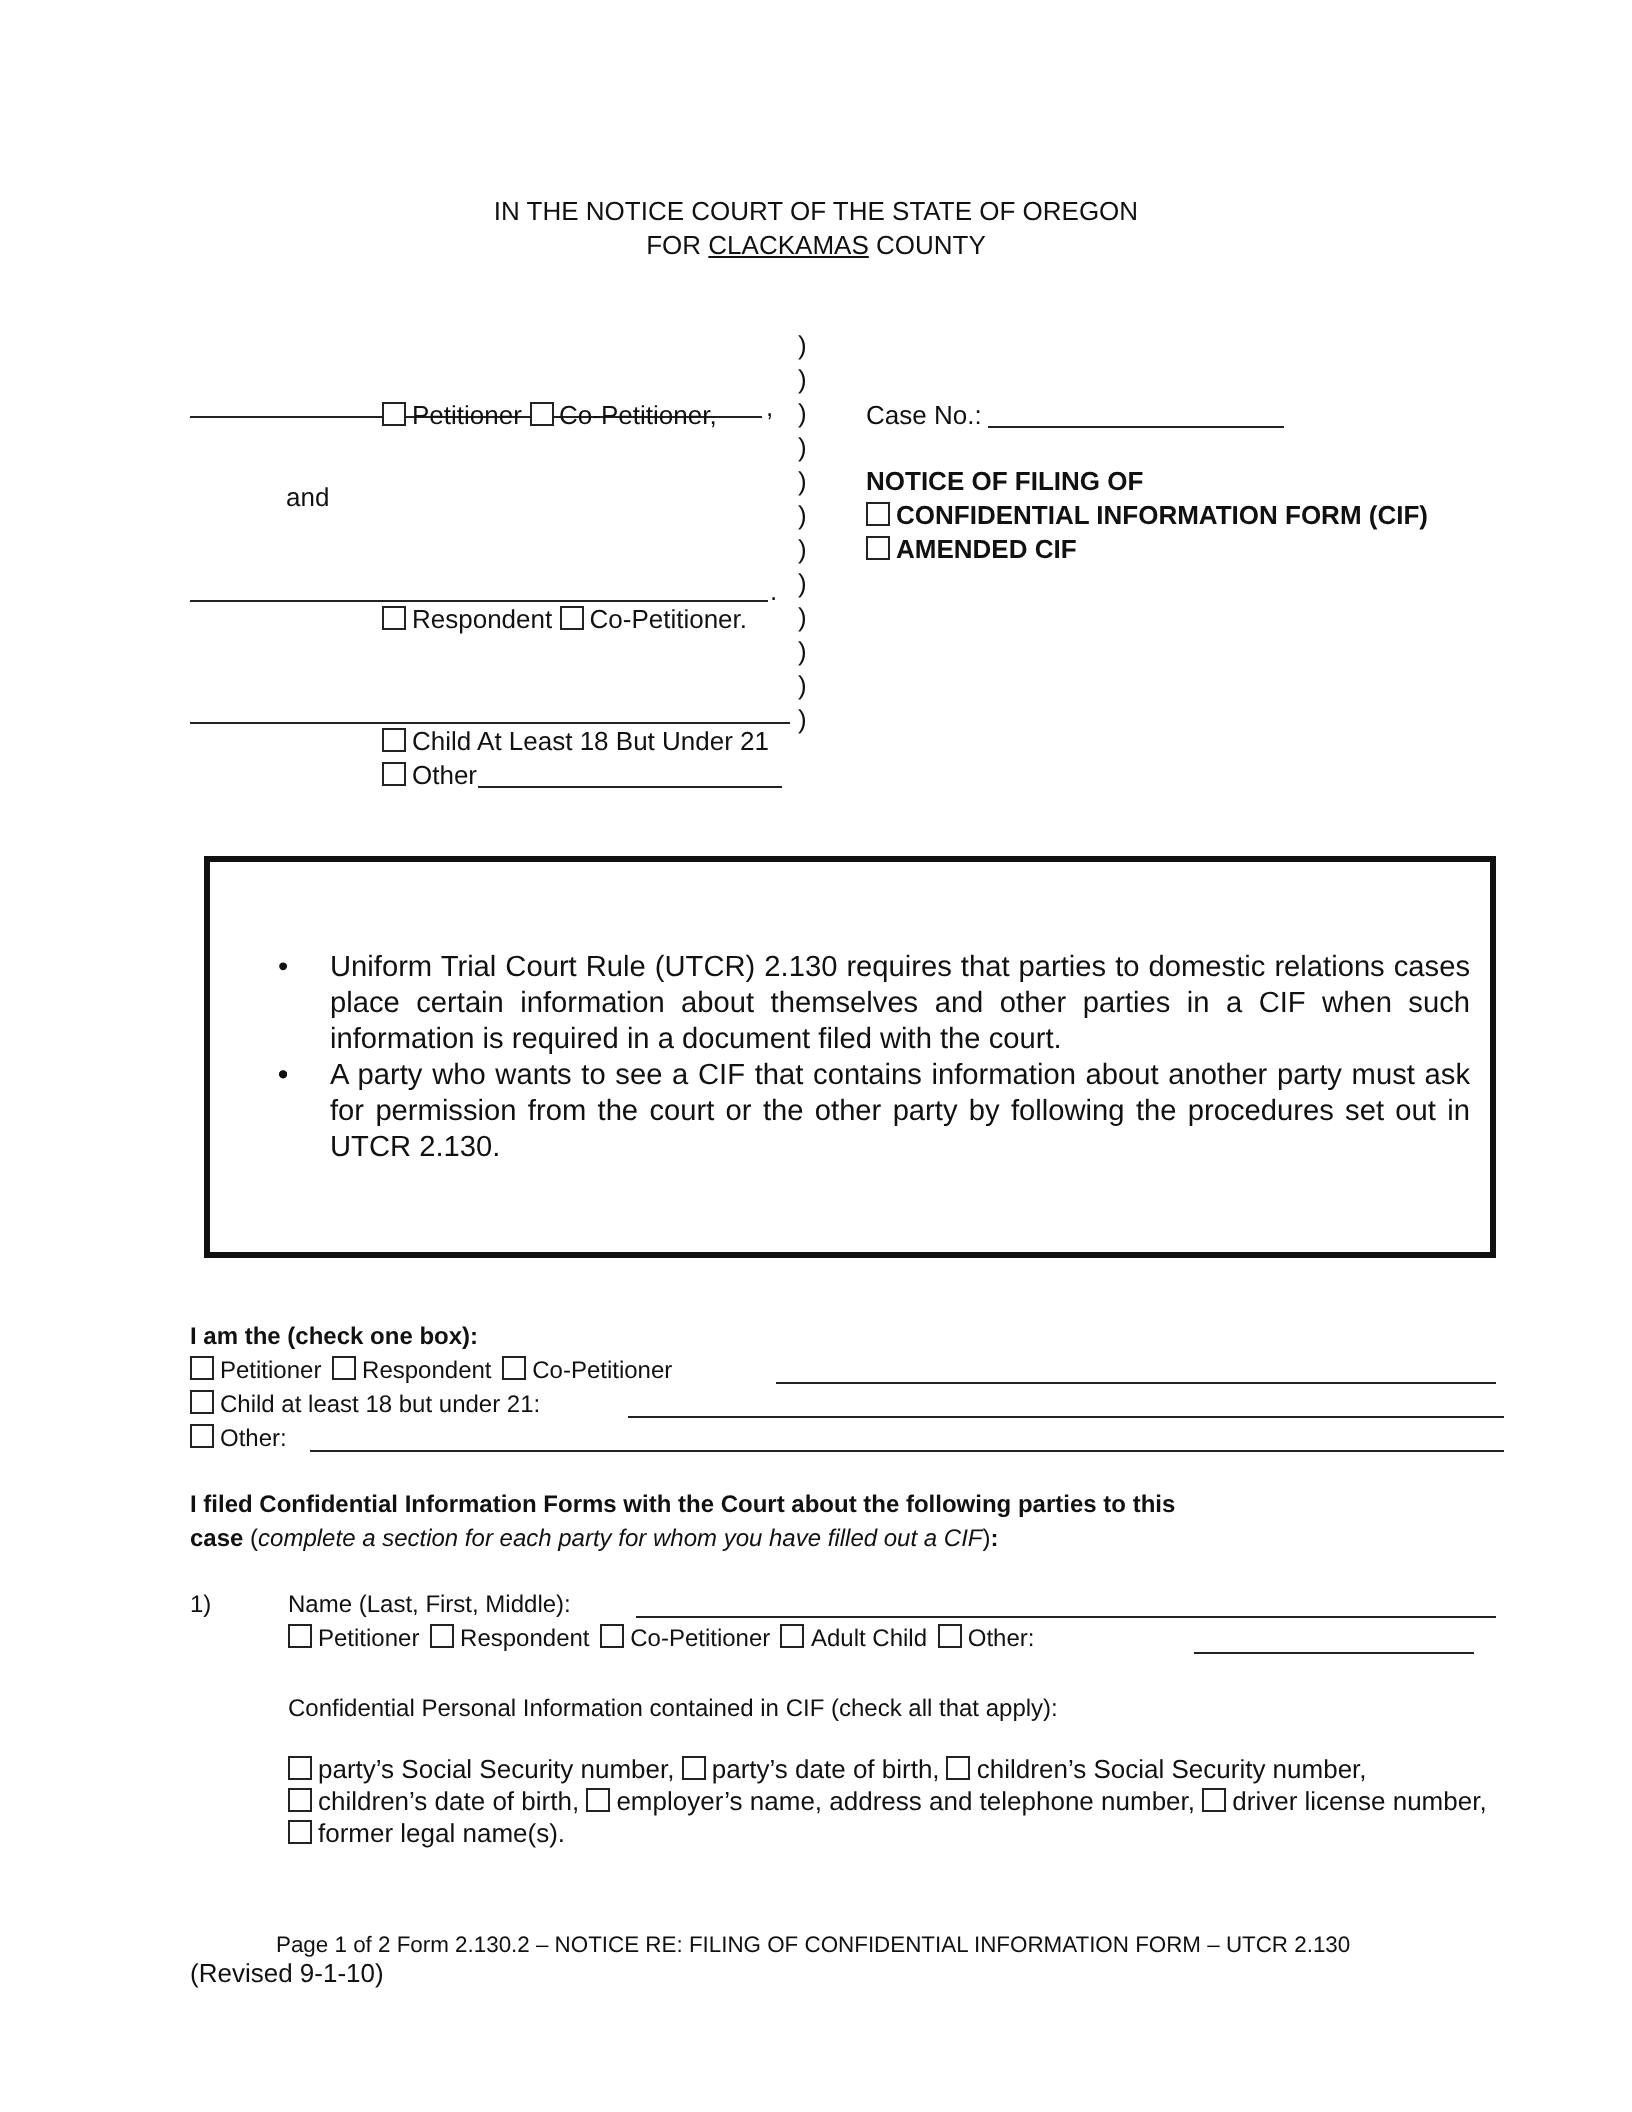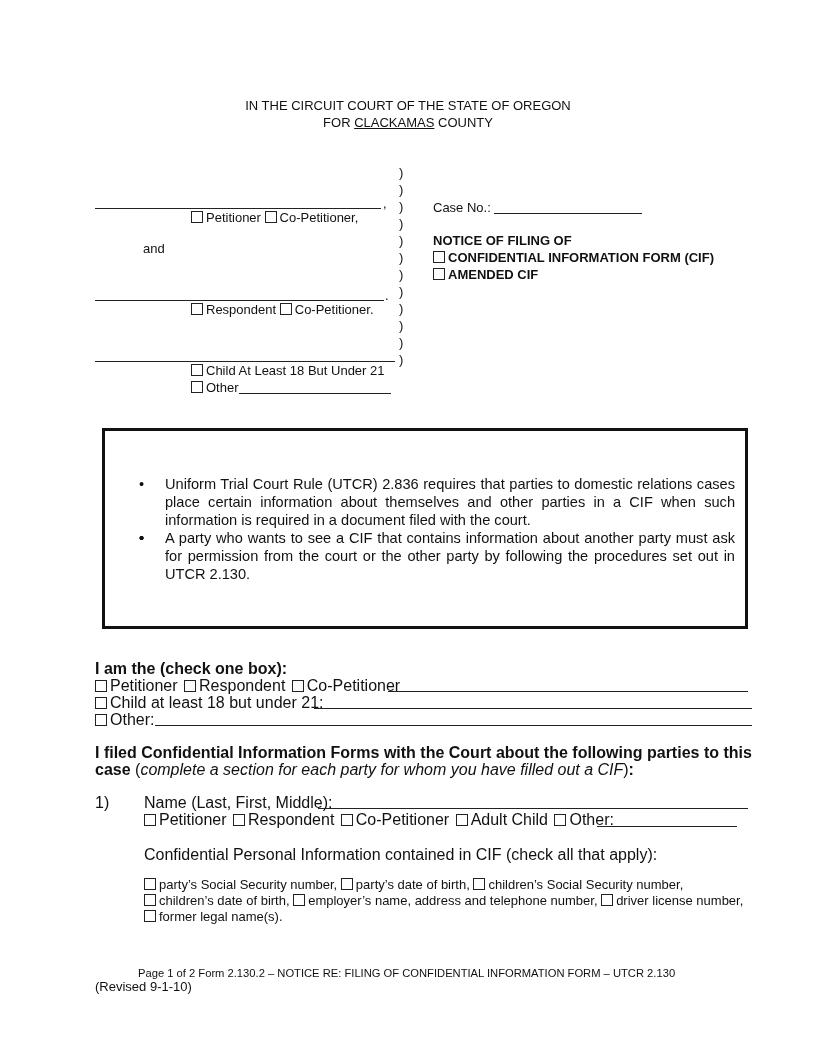--- a/index.html
+++ b/index.html
@@ -1,20 +1,20 @@
 <!DOCTYPE html>
 <html><head>
 <meta charset="utf-8">
 <style>
   html, body { margin: 0; padding: 0; background: #ffffff; }
   body { width: 816px; height: 1056px; position: relative; overflow: hidden;
          font-family: "Liberation Sans", sans-serif; color: #111; }
   .abs { position: absolute; white-space: nowrap; }
   .t13 { font-size: 13px; line-height: 16px; }
-  .t14 { font-size: 16px; line-height: 17px; }
+  .t14 { font-size: 12px; line-height: 17px; }
   .bold { font-weight: bold; }
   .ital { font-style: italic; }
   .u { text-decoration: underline; }
   .hline { position: absolute; height: 0; border-top: 1px solid #222; }
   .cb { display: inline-block; width: 10px; height: 10px; border: 1px solid #222;
         vertical-align: -1px; margin-right: 3px; background: #fff; }
   .paren { position: absolute; left: 399px; font-size: 13px; line-height: 17px; }
   .notice-box { position: absolute; left: 102px; top: 428px; width: 640px; height: 195px;
                 border: 3px solid #111; }
   .notice-title { position: absolute; left: 0; right: 0; top: 6px; text-align: center;
@@ -22,26 +22,26 @@
                   text-decoration: underline; }
   .bullets { position: absolute; left: 34px; right: 10px; top: 44px; margin: 0; padding: 0; list-style: none;
              font-family: "Liberation Sans", sans-serif; font-size: 14.6px; line-height: 18px; }
   .bullets li { position: relative; padding-left: 26px; text-align: justify; }
   .bullets li .dot { position: absolute; left: 0; top: 0; }
   .fill { display: inline-block; border-bottom: 1px solid #222; height: 14px; vertical-align: -2px; }
 </style>
 </head>
 <body>
 
-<div class="abs t13" style="left:0; width:816px; top:98px; text-align:center;">IN THE CIRCUIT COURT OF THE STATE OF OREGON</div>
+<div class="abs t13" style="left:0; width:816px; top:98px; text-align:center;">IN THE NOTICE COURT OF THE STATE OF OREGON</div>
 <div class="abs t13" style="left:0; width:816px; top:115px; text-align:center;"><span>FOR </span><span class="u">CLACKAMAS</span><span> COUNTY</span></div>
 
 <div class="hline" style="left:95px; top:208px; width:286px;"></div>
 <div class="abs t13" style="left:383px; top:196px;">,</div>
-<div class="abs t13" style="left:191px; top:210px;">
+<div class="abs t13" style="left:191px; top:200px;">
   <span class="cb"></span><span>Petitioner</span>
   <span class="cb"></span><span>Co-Petitioner,</span>
 </div>
 
 <div class="abs t13" style="left:143px; top:241px;">and</div>
 
 <div class="hline" style="left:95px; top:300px; width:289px;"></div>
 <div class="abs t13" style="left:385px; top:288px;">.</div>
 <div class="abs t13" style="left:191px; top:302px;">
   <span class="cb"></span><span>Respondent</span>
@@ -76,21 +76,21 @@
 <div class="abs t13 bold" style="left:433px; top:233px;">NOTICE OF FILING OF</div>
 <div class="abs t13 bold" style="left:433px; top:250px;">
   <span class="cb"></span><span>CONFIDENTIAL INFORMATION FORM (CIF)</span>
 </div>
 <div class="abs t13 bold" style="left:433px; top:267px;">
   <span class="cb"></span><span>AMENDED CIF</span>
 </div>
 
 <div class="notice-box">
   <ul class="bullets">
-    <li><span class="dot">•</span><span>Uniform Trial Court Rule (UTCR) 2.836 requires that parties to domestic relations cases place certain information about themselves and other parties in a CIF when such information is required in a document filed with the court.</span></li>
+    <li><span class="dot">•</span><span>Uniform Trial Court Rule (UTCR) 2.130 requires that parties to domestic relations cases place certain information about themselves and other parties in a CIF when such information is required in a document filed with the court.</span></li>
     <li><span class="dot">•</span></li>
     <li><span class="dot">•</span></li>
     <li><span class="dot">•</span><span>A party who wants to see a CIF that contains information about another party must ask for permission from the court or the other party by following the procedures set out in UTCR 2.130.</span></li>
   </ul>
 </div>
 
 <div class="abs t14 bold" style="left:95px; top:660px;">I am the (check one box):</div>
 <div class="abs t14" style="left:95px; top:677px;">
   <span class="cb"></span><span>Petitioner</span>
   <span class="cb" style="margin-left:2px"></span><span>Respondent</span>

